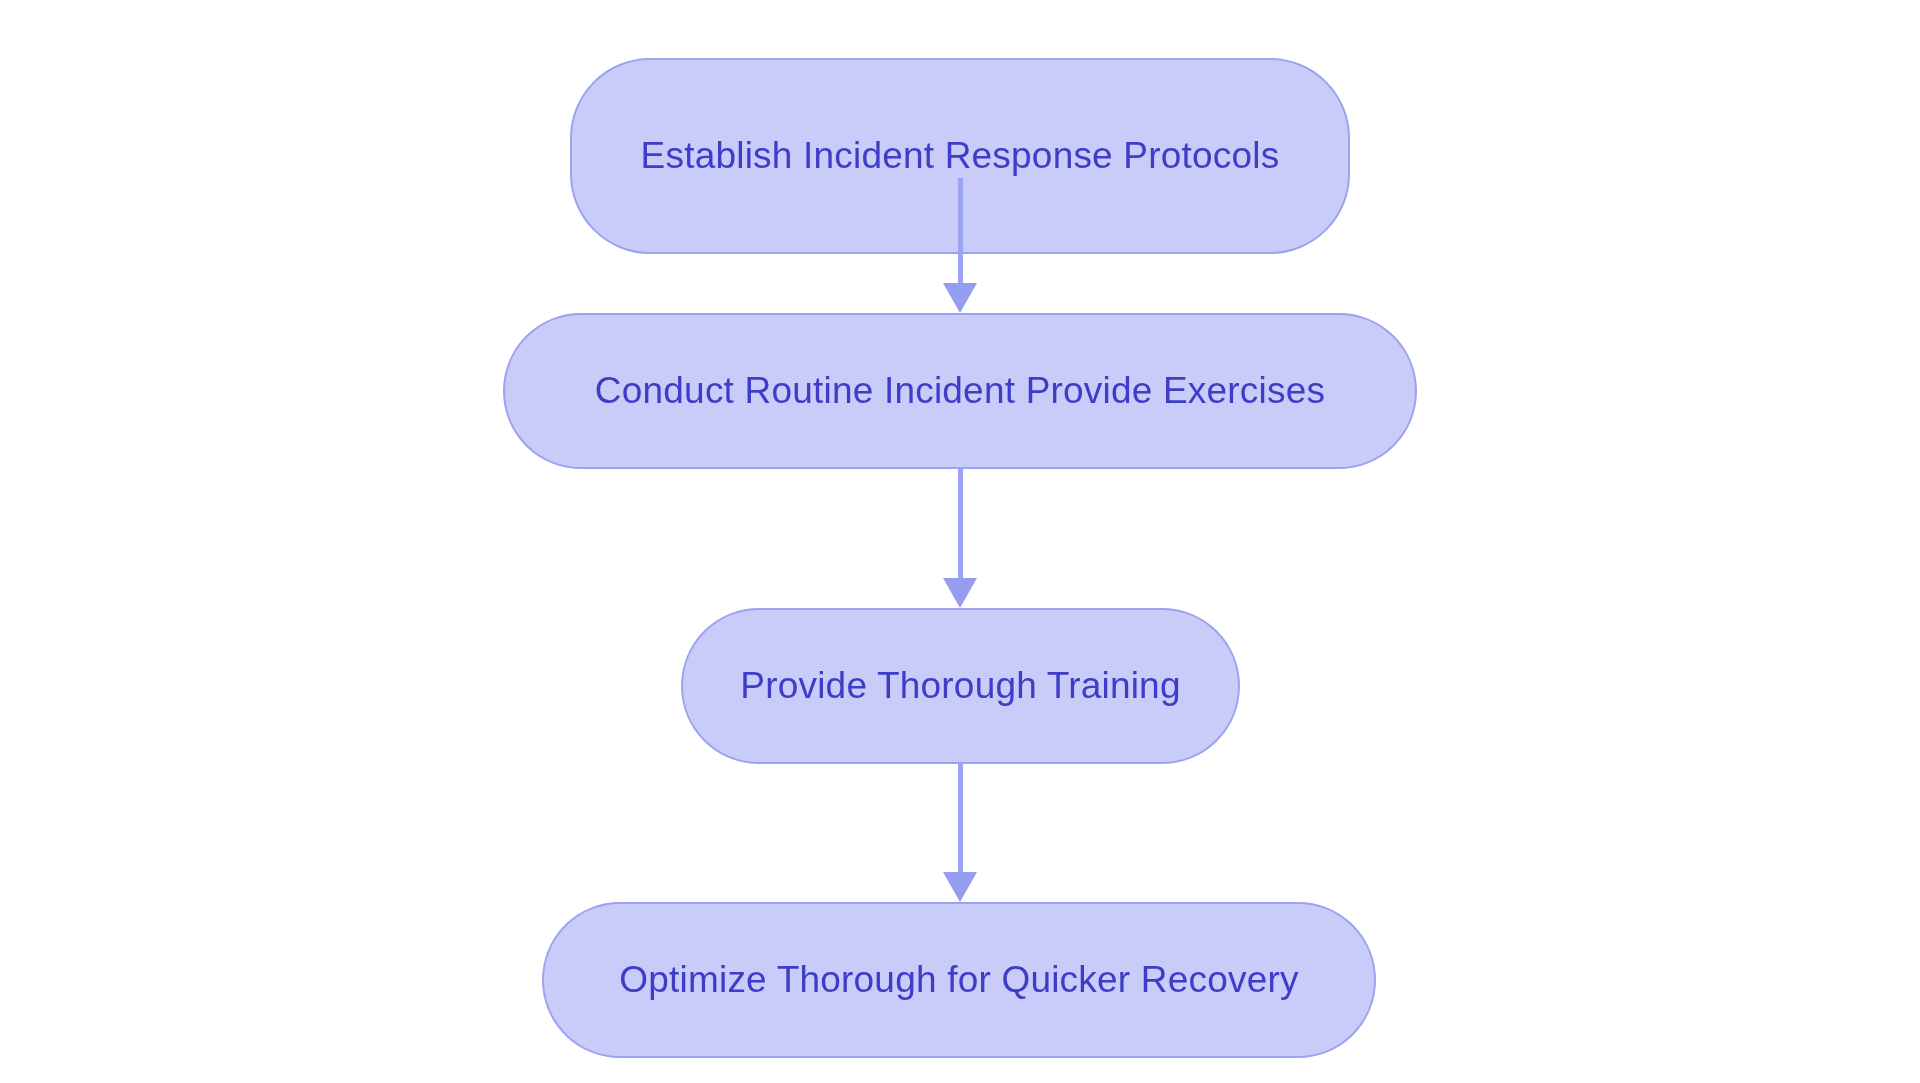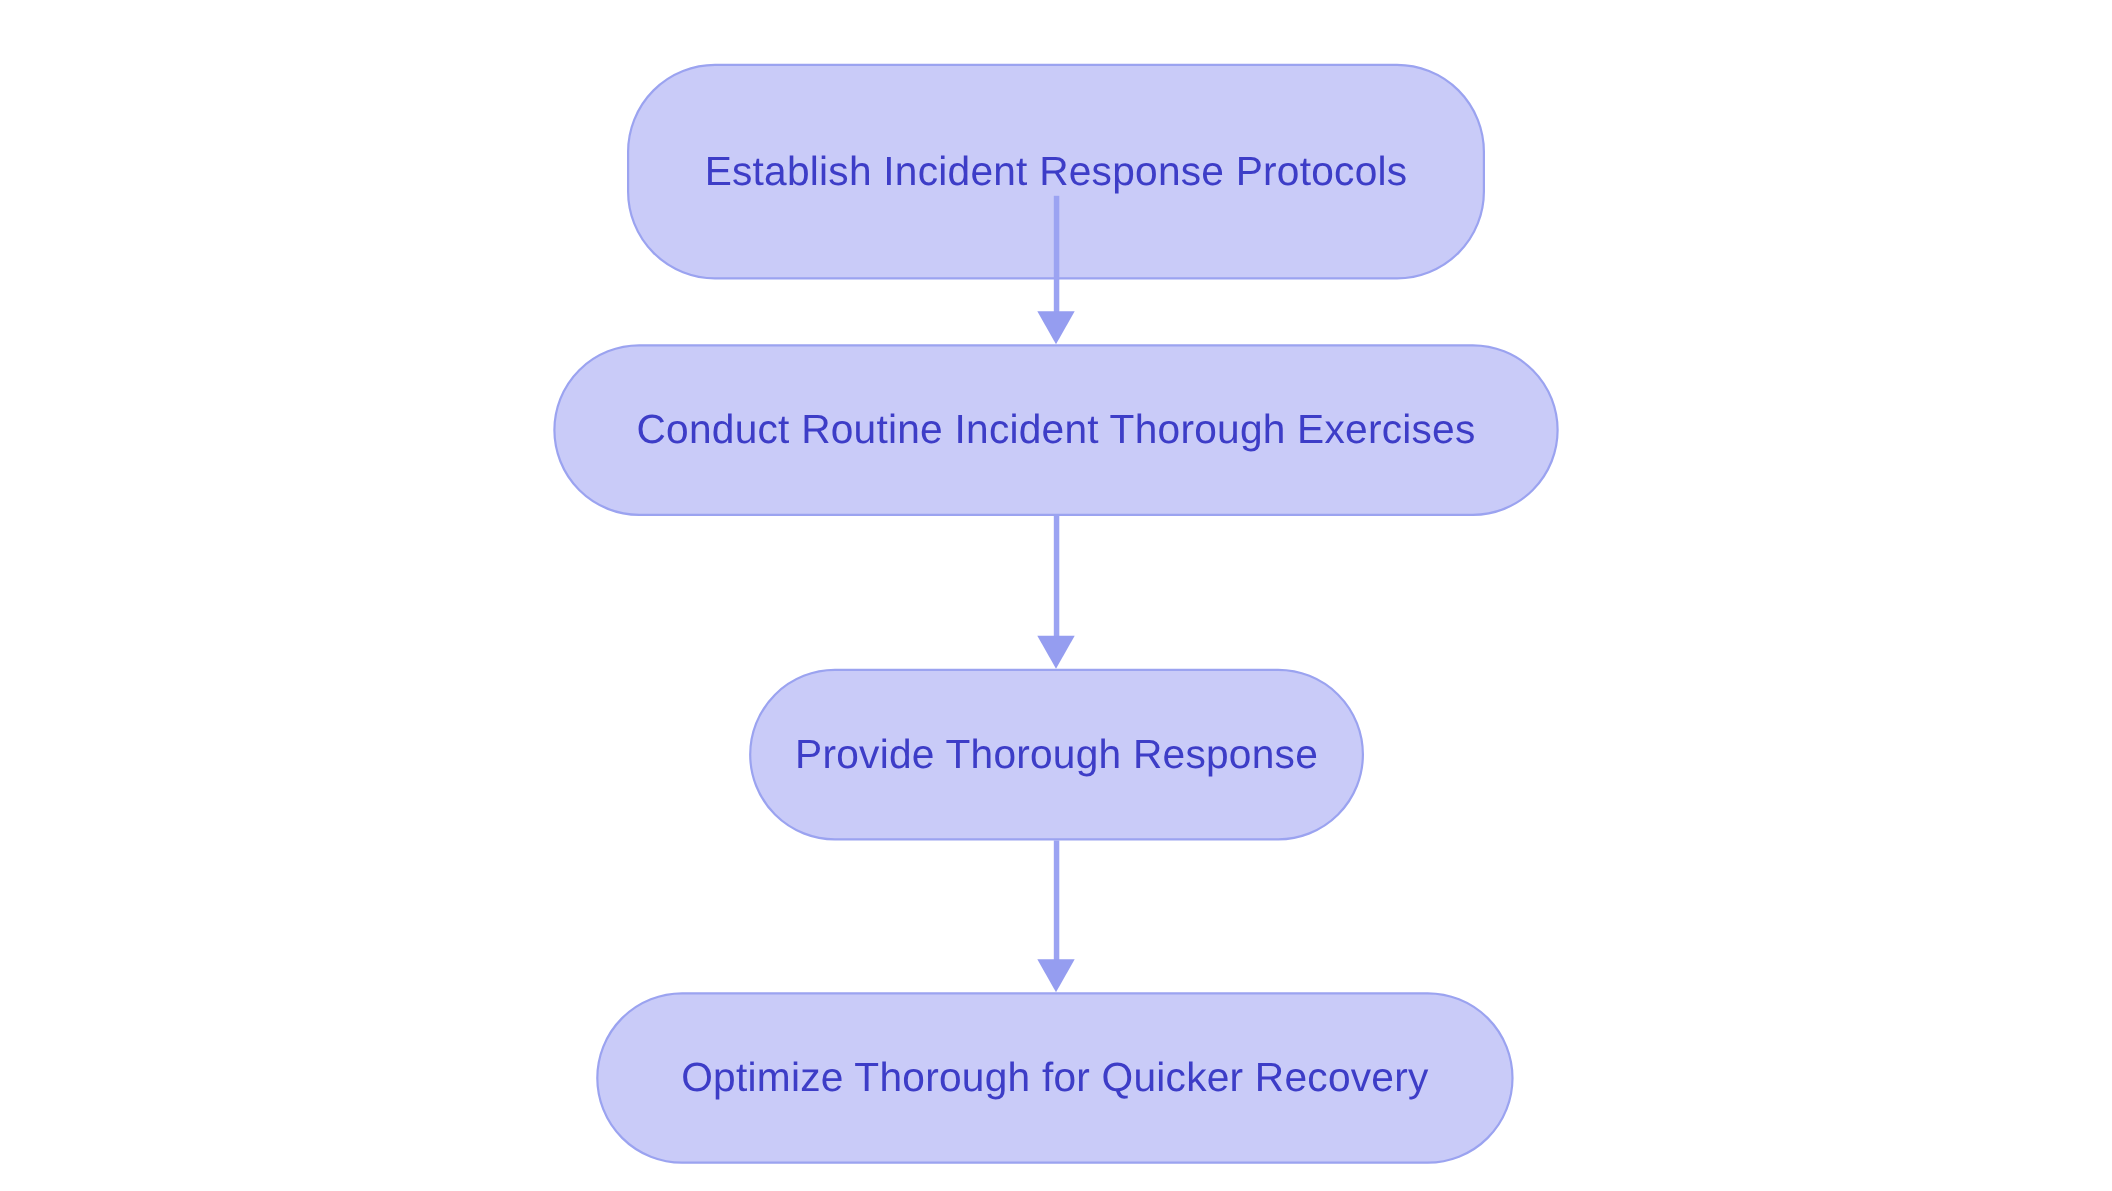--- a/index.html
+++ b/index.html
@@ -65,28 +65,28 @@
 <div id="canvas">
 
   <div class="node node-1">
     <span>Establish Incident Response Protocols</span>
   </div>
 
   <div class="edge-line edge-line-1"></div>
   <div class="edge-head edge-head-1"></div>
 
   <div class="node node-2">
-    <span>Conduct Routine Incident Thorough Exercises</span>
+    <span>Conduct Routine Incident Provide Exercises</span>
   </div>
 
   <div class="edge-line edge-line-2"></div>
   <div class="edge-head edge-head-2"></div>
 
   <div class="node node-3">
-    <span>Provide Thorough Response</span>
+    <span>Provide Thorough Training</span>
   </div>
 
   <div class="edge-line edge-line-3"></div>
   <div class="edge-head edge-head-3"></div>
 
   <div class="node node-4">
     <span>Optimize Thorough for Quicker Recovery</span>
   </div>
 
 </div>

